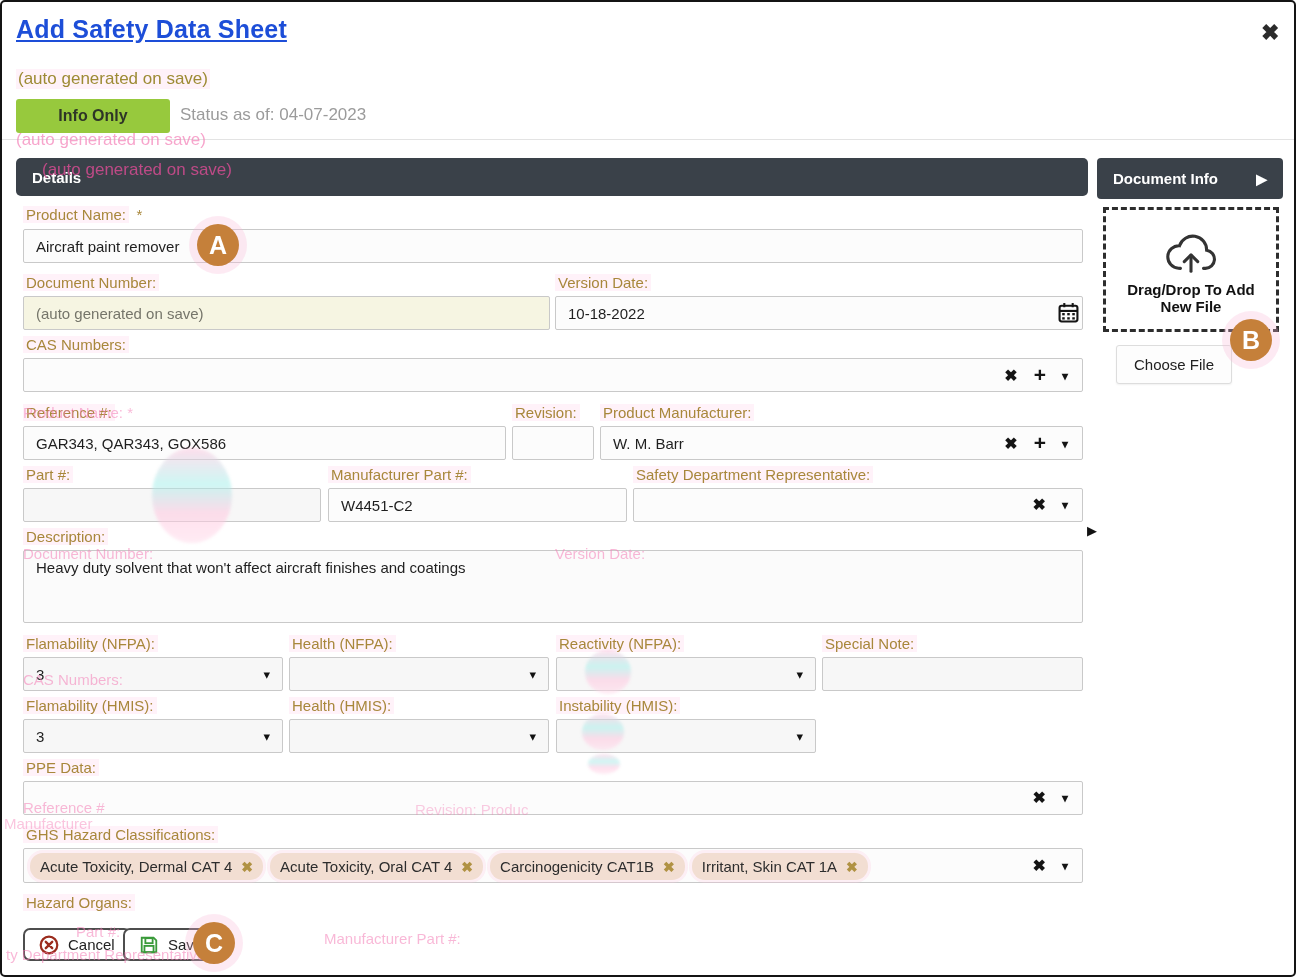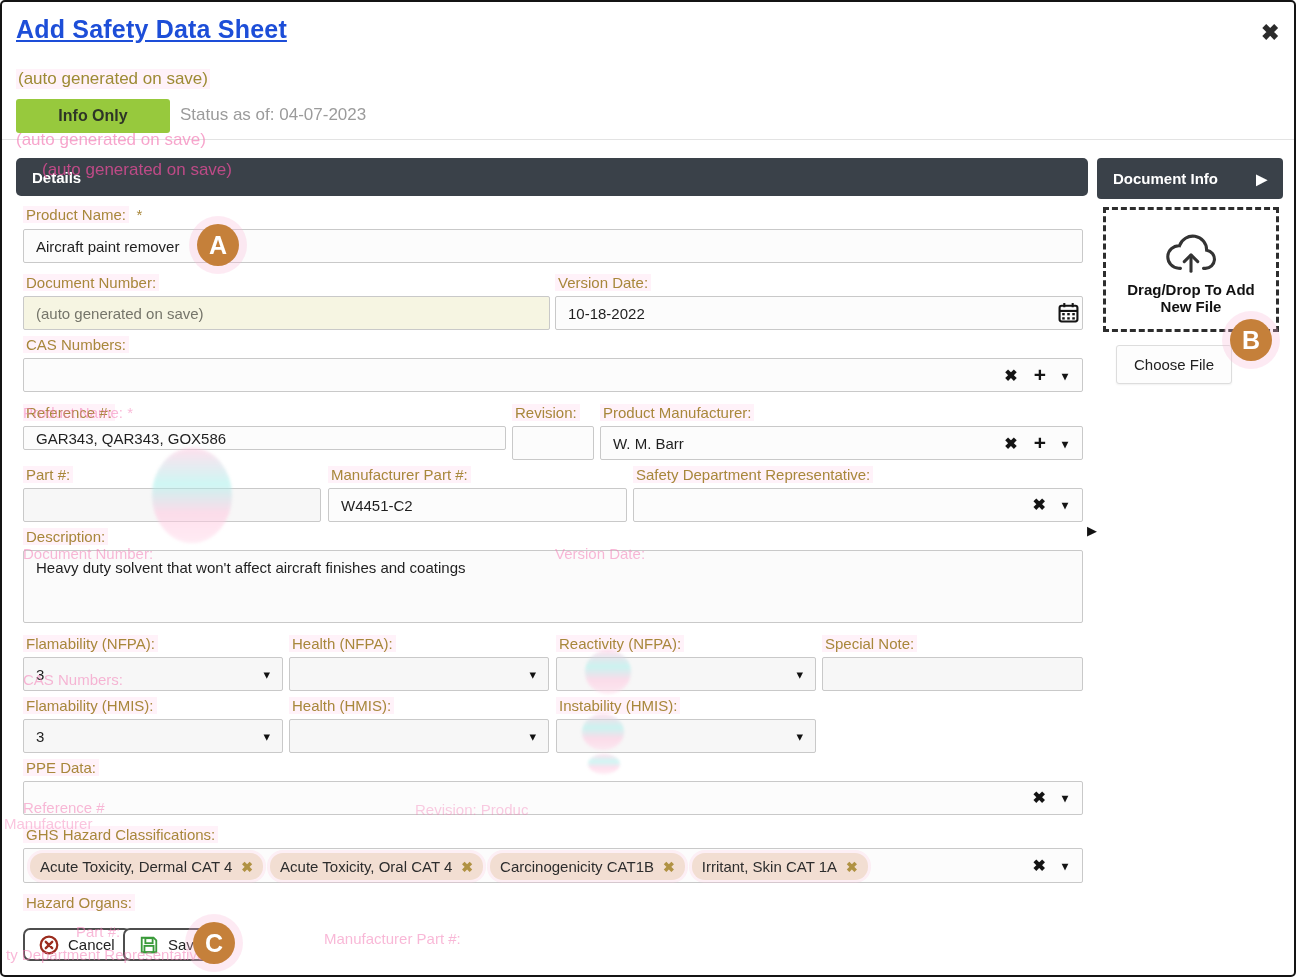--- a/index.html
+++ b/index.html
@@ -130,21 +130,21 @@
   <span class="abs lbl" style="left:21px;top:334px;">CAS Numbers:</span>
   <div class="abs field" style="left:21px;top:356px;width:1060px;height:34px;">
     <div class="ficons">
       <span>✖</span>
       <span class="plus">+</span>
       <span class="dd">▾</span>
     </div>
   </div>
 
   <span class="abs lbl" style="left:21px;top:402px;">Reference #:</span>
-  <input class="abs field" style="left: 21px; top: 424px; width: 483px; height: 24px;" value="GAR343, QAR343, GOX586">
+  <input class="abs field" style="left: 21px; top: 424px; width: 483px; height: 34px;" value="GAR343, QAR343, GOX586">
   <span class="abs lbl" style="left:510px;top:402px;">Revision:</span>
   <input class="abs field" style="left: 510px; top: 424px; width: 82px; height: 34px;" value="">
   <span class="abs lbl" style="left:598px;top:402px;">Product Manufacturer:</span>
   <div class="abs field" style="left:598px;top:424px;width:483px;height:34px;">
     <span class="valtext">W. M. Barr</span>
     <div class="ficons">
       <span>✖</span>
       <span class="plus">+</span>
       <span class="dd">▾</span>
     </div>

